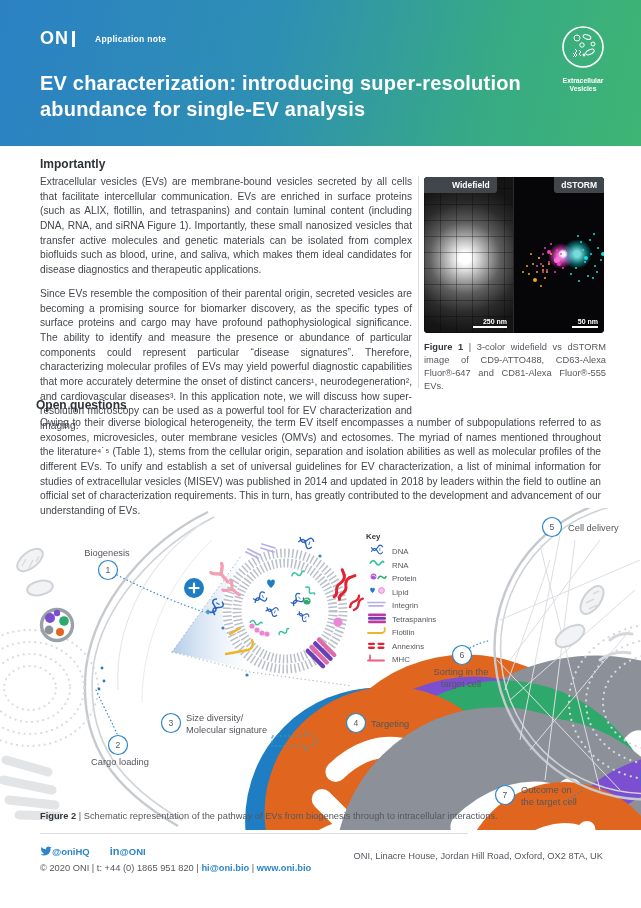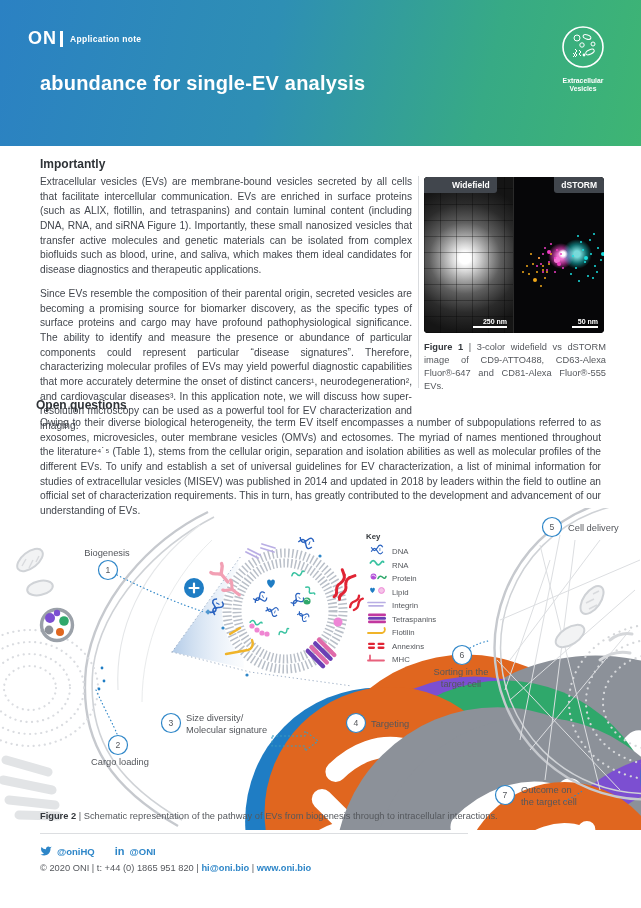--- a/index.html
+++ b/index.html
@@ -2,21 +2,21 @@
 <html><head>
 <meta charset="utf-8">
 <style>
   * { margin:0; padding:0; box-sizing:border-box; }
   body { background:#888; font-family:"Liberation Sans", sans-serif; }
   .page { position:relative; width:641px; height:908px; background:#fff; margin:0 auto; overflow:hidden; }
 
   
   .hero { position:absolute; left:0; top:0; width:641px; height:146px;
     background:linear-gradient(103deg,#2b81c3 0%,#2e8fb4 42%,#37aa85 75%,#3eb573 100%); }
-  .logo-row { position:absolute; left:28px; top:28px; display:flex; align-items:center; gap:7px; }
+  .logo-row { position:absolute; left:40px; top:28px; display:flex; align-items:center; gap:20px; }
   .oni-logo { color:#fff; font-weight:bold; font-size:18px; letter-spacing:1px; display:flex; align-items:center; }
   .oni-bar { display:inline-block; width:3px; height:16px; background:#fff; margin-left:3px; }
   .doc-type { color:#fff; font-size:8.5px; font-weight:bold; letter-spacing:.3px; }
   .hero-title { position:absolute; left:40px; top:70px; width:520px; color:#fff;
     font-size:20px; font-weight:bold; line-height:1.32; letter-spacing:.2px; }
   .badge { position:absolute; right:22px; top:24px; width:72px; text-align:center; }
   .badge-label { color:#fff; font-size:6.8px; font-weight:bold; line-height:1.25; margin-top:3px; }
 
   
   .h2 { position:absolute; font-size:12px; font-weight:bold; color:#2e3236; }
@@ -73,41 +73,42 @@
   .step-label { font-size:9.3px; fill:#54575c; }
   .step-num { font-size:8.6px; fill:#54575c; text-anchor:middle; }
   .key-title { font-size:7.8px; font-weight:bold; fill:#33373c; }
   .key-label { font-size:7.8px; fill:#54575c; }
 
   
   .fig2-caption { position:absolute; left:40px; top:811px; width:580px; font-size:9.3px; color:#55585d; }
   .hr { position:absolute; left:40px; top:833px; width:428px; height:1px; background:#dcdee1; }
   .social-row { position:absolute; left:40px; top:845px; display:flex; gap:20px; align-items:center;
     color:#2e86c8; font-size:9.5px; font-weight:bold; }
-  .social-item { display:flex; gap:5px; align-items:center; }
+  .social-item { display:flex; align-items:center; }
   .in-glyph { font-weight:bold; font-size:11px; }
   .copy-row { position:absolute; left:40px; top:863px; font-size:9.3px; color:#55585d; }
   .copy-row .lnk { color:#2e86c8; font-weight:bold; }
   .address { position:absolute; right:38px; top:850px; text-align:right; font-size:9.3px;
     color:#55585d; line-height:1.4; }
 </style>
 </head>
 <body>
 
 <div class="page">
 
   <div class="hero">
     <div class="logo-row">
       <span class="oni-logo">
           <span>ON</span>
           <span class="oni-bar"></span>
         </span>
       <span class="doc-type">Application note</span>
     </div>
     <div class="hero-title">
+      <div>EV characterization: introducing super-resolution</div>
       <div>abundance for single-EV analysis</div>
     </div>
     <div class="badge">
       <svg width="46" height="46" viewBox="-23 -23 46 46">
         <circle r="20" fill="none" stroke="#fff" stroke-width="1.6"></circle>
         <circle cx="-6" cy="-9" r="3" fill="none" stroke="#fff" stroke-width="1"></circle>
         <ellipse cx="4" cy="-10" rx="4" ry="2" fill="none" stroke="#fff" stroke-width="1" transform="rotate(18 4 -10)"></ellipse>
         <circle cx="10" cy="-3" r="2" fill="none" stroke="#fff" stroke-width="1"></circle>
         <ellipse cx="7" cy="5" rx="4.5" ry="2.2" fill="none" stroke="#fff" stroke-width="1" transform="rotate(-24 7 5)"></ellipse>
         <circle cx="-1" cy="-2" r="2.2" fill="none" stroke="#fff" stroke-width="1"></circle>
@@ -444,15 +445,16 @@
   <div class="copy-row">
     <span>© 2020 ONI</span>
     <span>|</span>
     <span>t: +44 (0) 1865 951 820</span>
     <span>|</span>
     <span class="lnk">hi@oni.bio</span>
     <span>|</span>
     <span class="lnk">www.oni.bio</span>
   </div>
   <div class="address">
+    <div>ONI, Linacre House, Jordan Hill Road, Oxford, OX2 8TA, UK</div>
   </div>
 
 </div>
 
 </body></html>

